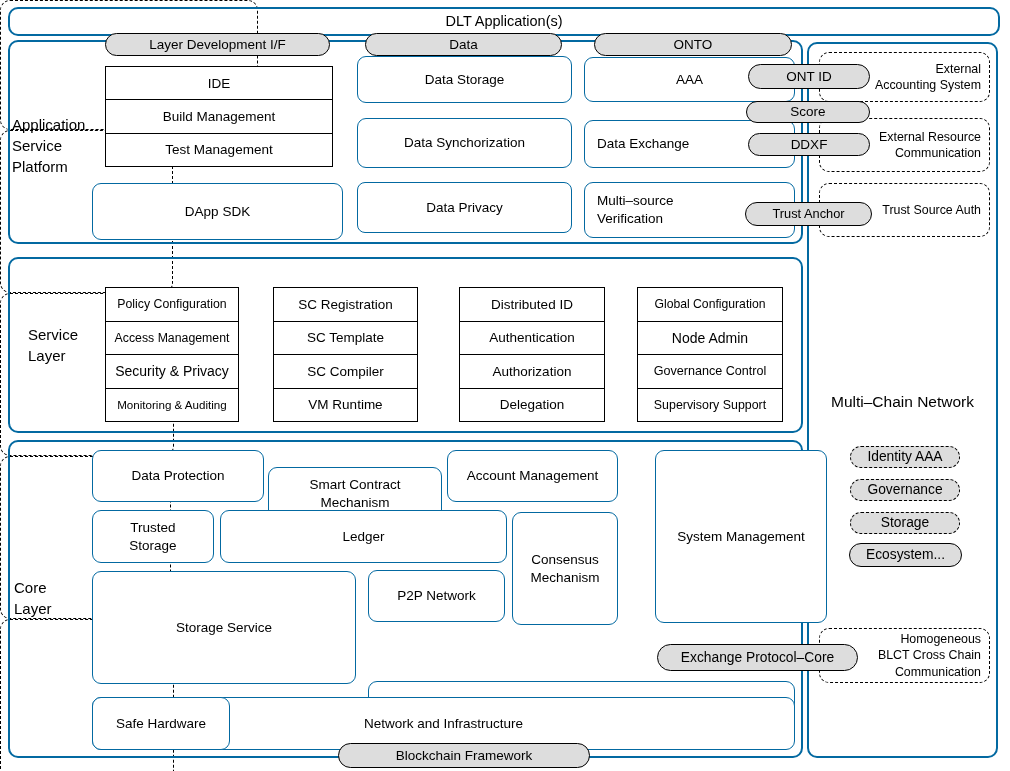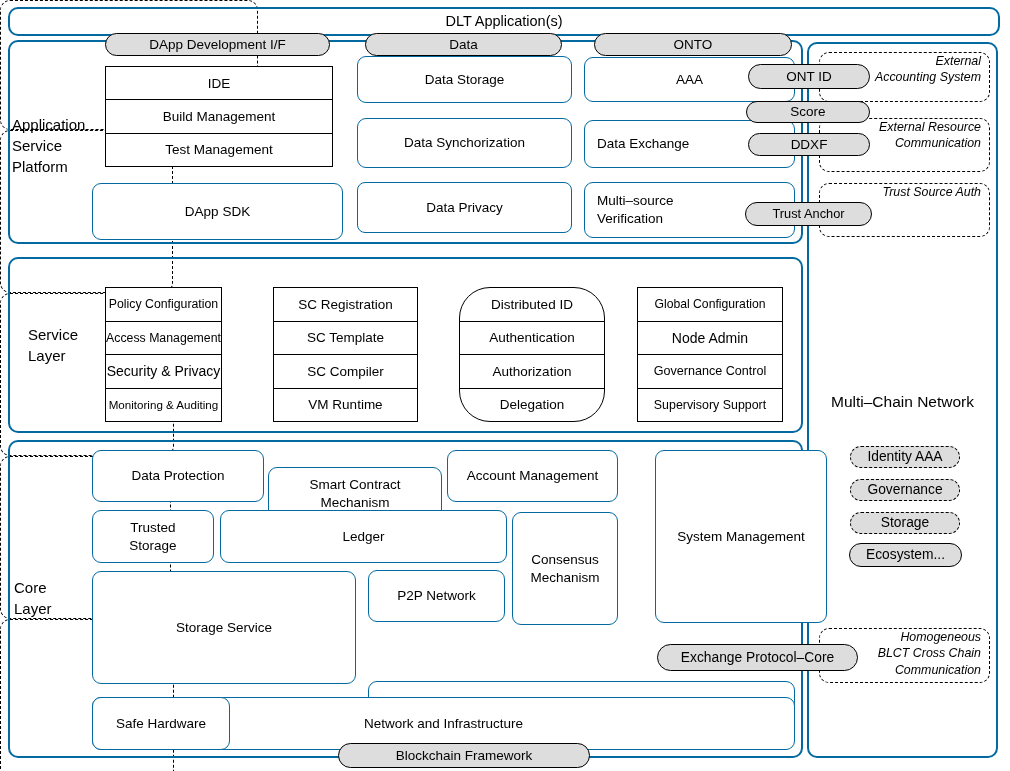--- a/index.html
+++ b/index.html
@@ -28,22 +28,22 @@
   }
   .vtable .cell{
     flex:1;display:flex;align-items:center;justify-content:center;
     border-top:1.5px solid #000;font-size:12.5px;text-align:center;box-sizing:border-box;
   }
   .vtable .cell:first-child{border-top:none;}
   .layerlabel{position:absolute;font-size:15px;line-height:1.4;z-index:2;}
   .leftalign{justify-content:flex-start;text-align:left;padding-left:12px;}
   .ralines{
     position:absolute;box-sizing:border-box;border:1.5px dashed #000;border-radius:10px;
-    display:flex;flex-direction:column;align-items:flex-end;
-    padding-right:8px;font-size:12.4px;line-height:1.32;z-index:2;text-align:right;font-style:italic;
+    display:flex;flex-direction:column;align-items:flex-end;justify-content:center;
+    padding-right:8px;font-size:12.4px;line-height:1.32;z-index:2;text-align:right;
   }
   .toptitle{position:absolute;width:100%;text-align:center;font-size:14.5px;z-index:2;}
   
   #t1 .cell:nth-child(1){font-size:12.3px}
   #t1 .cell:nth-child(2){font-size:12.3px}
   #t1 .cell:nth-child(3){font-size:14px}
   #t1 .cell:nth-child(4){font-size:11.6px}
   #t2 .cell,#t3 .cell{font-size:13.5px}
   #t4 .cell:nth-child(1){font-size:12.2px}
   #t4 .cell:nth-child(2){font-size:14px}
@@ -57,21 +57,21 @@
 
   <div class="box big" style="left:8px;top:7px;width:992px;height:29px;">
     <span class="toptitle">DLT Application(s)</span>
   </div>
 
   <div class="box big" style="left:8px;top:40px;width:795px;height:204px;"></div>
   <div class="box big" style="left:8px;top:257px;width:795px;height:176px;"></div>
   <div class="box big" style="left:8px;top:440px;width:795px;height:318px;"></div>
   <div class="box big" style="left:807px;top:42px;width:191px;height:716px;"></div>
 
-  <div class="pill" style="left:105px;top:33px;width:225px;height:23px;">DApp Development I/F</div>
+  <div class="pill" style="left:105px;top:33px;width:225px;height:23px;">Layer Development I/F</div>
   <div class="pill" style="left:365px;top:33px;width:197px;height:23px;">Data</div>
   <div class="pill" style="left:594px;top:33px;width:198px;height:23px;">ONTO</div>
 
   <div class="layerlabel" style="left:12px;top:114px;width:84px;">Application Service Platform</div>
 
   <div class="dashed" style="left:90px;top:50px;width:256px;height:128px;"></div>
   <div class="vtable" style="left:105px;top:66px;width:228px;height:101px;">
     <div class="cell" style="font-size:13.5px">IDE</div>
     <div class="cell" style="font-size:13.5px">Build Management</div>
     <div class="cell" style="font-size:13.5px">Test Management</div>
@@ -93,33 +93,33 @@
   <div class="pill" style="left:748px;top:133px;width:122px;height:23px;">DDXF</div>
   <div class="pill" style="left:745px;top:202px;width:127px;height:24px;font-size:12.8px;">Trust Anchor</div>
 
   <div class="layerlabel" style="left:28px;top:324px;width:64px;">Service Layer</div>
 
   <div class="dashed" style="left:92px;top:267px;width:171px;height:161px;"></div>
   <div class="dashed" style="left:268px;top:267px;width:172px;height:161px;"></div>
   <div class="dashed" style="left:448px;top:267px;width:169px;height:161px;"></div>
   <div class="dashed" style="left:623px;top:267px;width:172px;height:161px;"></div>
 
-  <div class="vtable" id="t1" style="left:105px;top:287px;width:117px;height:135px;">
+  <div class="vtable" id="t1" style="left:105px;top:287px;width:134px;height:135px;">
     <div class="cell">Policy Configuration</div>
     <div class="cell">Access Management</div>
     <div class="cell">Security &amp; Privacy</div>
     <div class="cell">Monitoring &amp; Auditing</div>
   </div>
   <div class="vtable" id="t2" style="left:273px;top:287px;width:145px;height:135px;">
     <div class="cell">SC Registration</div>
     <div class="cell">SC Template</div>
     <div class="cell">SC Compiler</div>
     <div class="cell">VM Runtime</div>
   </div>
-  <div class="vtable" id="t3" style="left:459px;top:287px;width:146px;height:135px;border-radius:31px;">
+  <div class="vtable" id="t3" style="left:459px;top:287px;width:146px;height:135px;">
     <div class="cell">Distributed ID</div>
     <div class="cell">Authentication</div>
     <div class="cell">Authorization</div>
     <div class="cell">Delegation</div>
   </div>
   <div class="vtable" id="t4" style="left:637px;top:287px;width:146px;height:135px;">
     <div class="cell">Global Configuration</div>
     <div class="cell">Node Admin</div>
     <div class="cell">Governance Control</div>
     <div class="cell">Supervisory Support</div>

